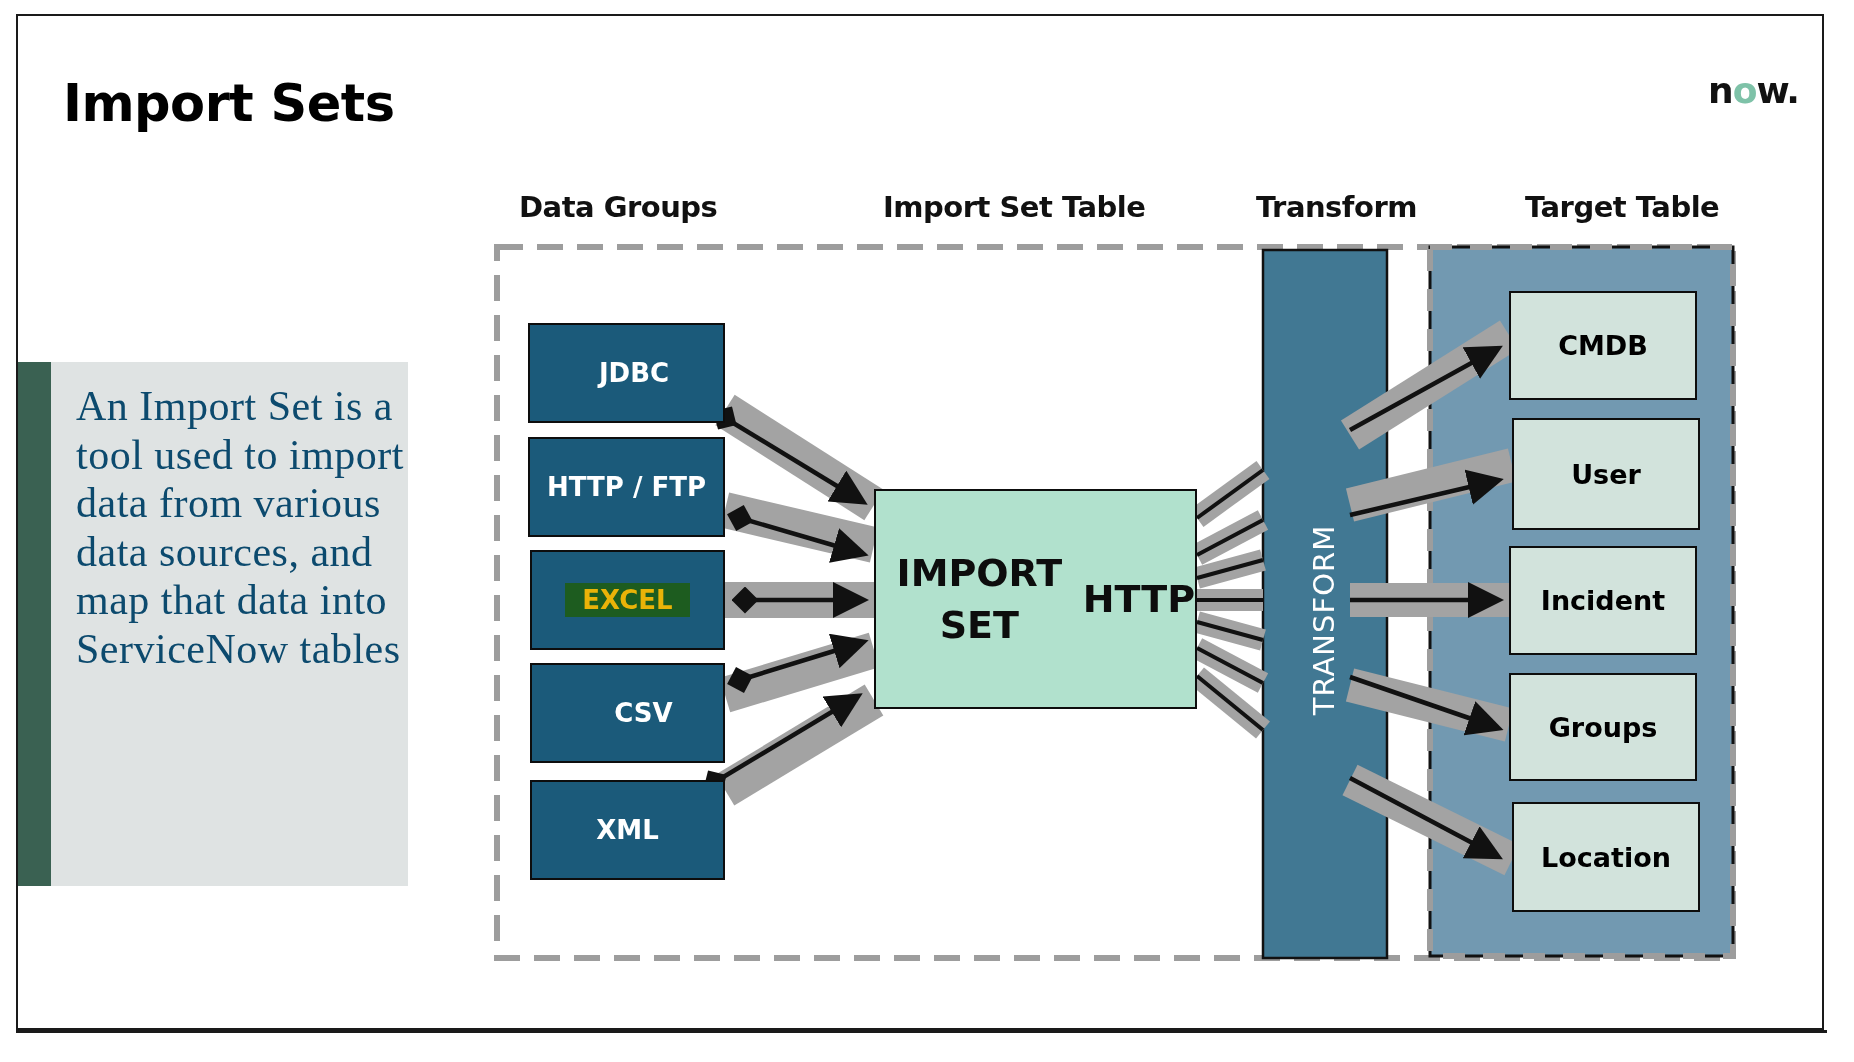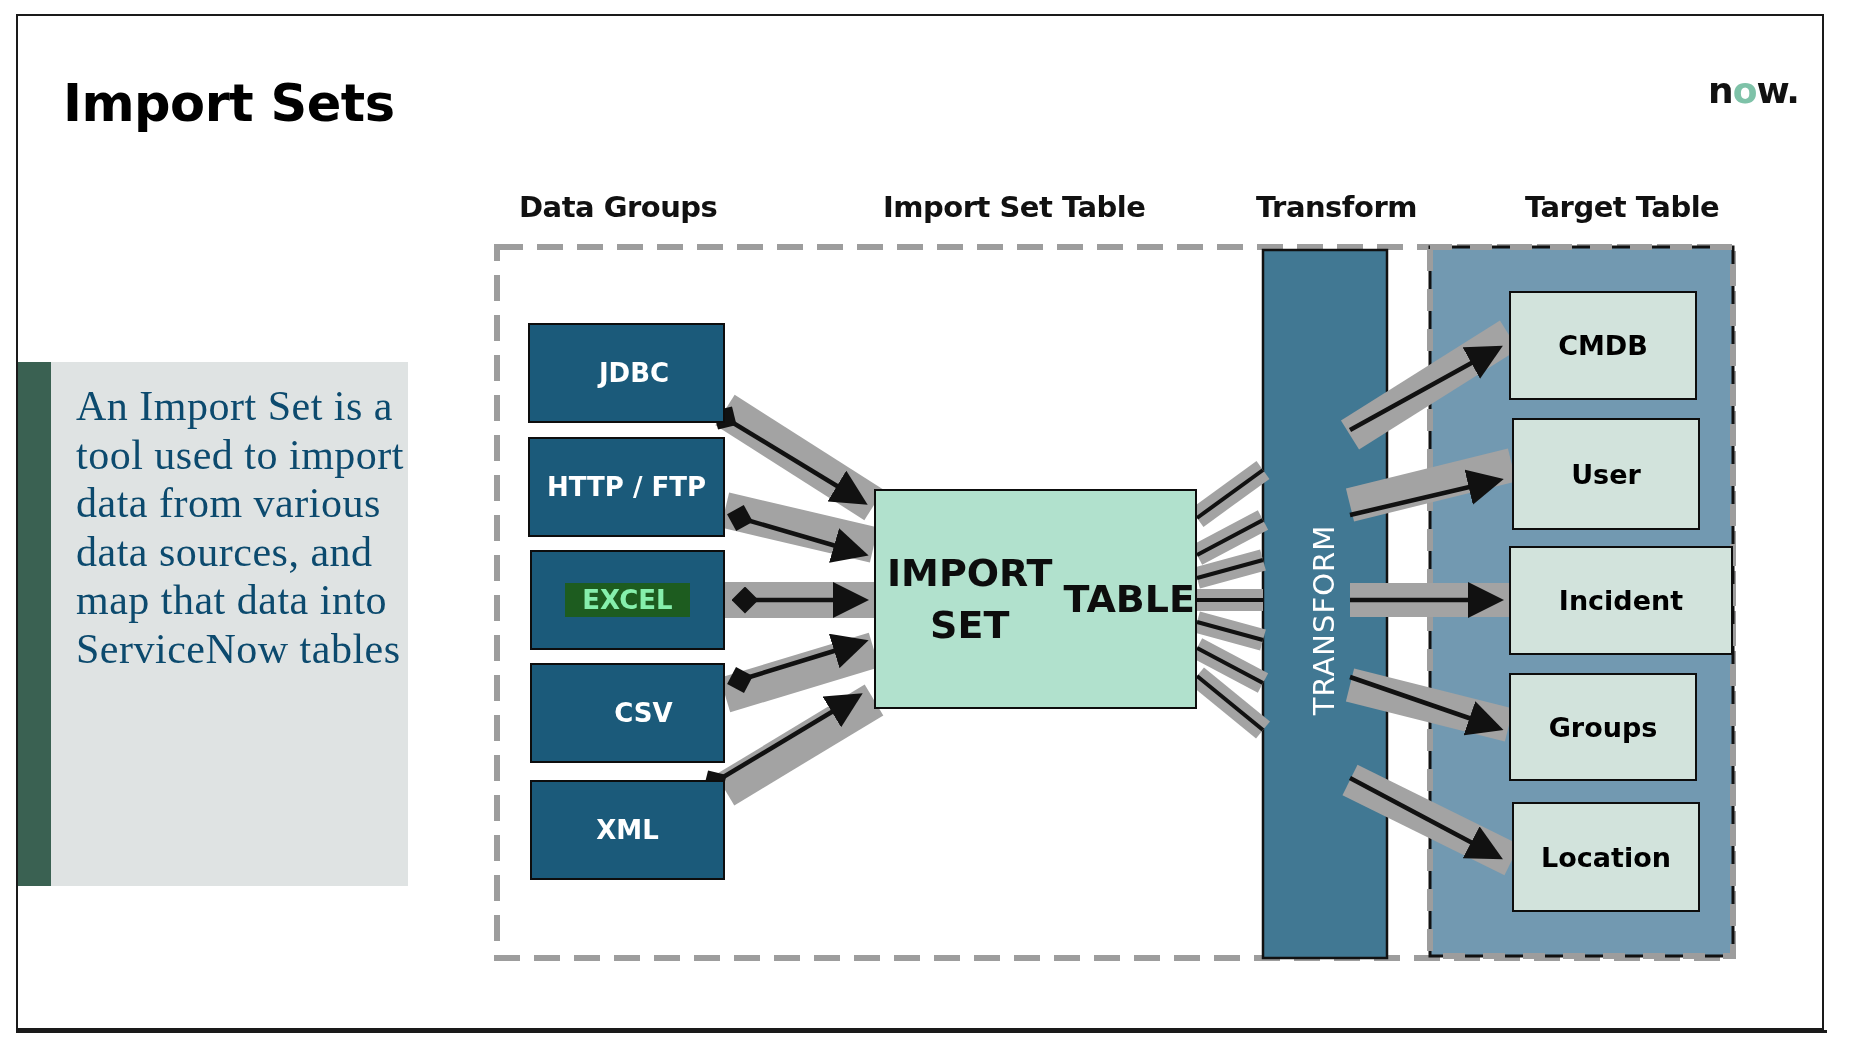--- a/index.html
+++ b/index.html
@@ -9,21 +9,21 @@
   .title { position:absolute; left:63px; top:74px; font-family:"DejaVu Sans", sans-serif; font-weight:bold; font-size:51px; color:#000; letter-spacing:-0.5px; }
   .logo { position:absolute; left:1708px; top:70px; font-family:"DejaVu Sans", sans-serif; font-weight:bold; font-size:36px; color:#111; letter-spacing:-1px; }
   .logo .o { color:#7ec2a8; }
   .desc-panel { position:absolute; left:18px; top:362px; width:390px; height:524px; background:#dfe3e3; }
   .desc-bar { position:absolute; left:0; top:0; width:33px; height:100%; background:#3a6152; }
   .desc-text { position:absolute; left:58px; top:20px; width:330px; font-family:Liberation Serif, serif; font-size:42px; line-height:48.5px; color:#0c4a6e; font-weight:normal; letter-spacing:0.5px; }
   .col-head { position:absolute; top:190px; font-family:"DejaVu Sans", sans-serif; font-weight:bold; font-size:29px; color:#111; white-space:nowrap; letter-spacing:-0.5px; }
   svg.diagram { position:absolute; left:0; top:0; width:1854px; height:1062px; }
   .box { position:absolute; display:flex; align-items:center; justify-content:center; box-sizing:border-box; border:2.5px solid #0d0d0d; font-family:"DejaVu Sans", sans-serif; font-weight:bold; }
   .src { background:#1b5a7a; color:#fff; font-size:26px; }
-  .src .hl { background:#1d5c1f; color:#86efac; padding:2px 17px; }
+  .src .hl { background:#1d5c1f; color:#eab308; padding:2px 17px; }
   .ist { background:#b1e1cd; color:#0d0d0d; font-size:38px; text-align:center; line-height:52px; }
   .tgt { background:#d2e3dc; color:#000000; font-size:27px; }
   .transform-label { position:absolute; left:1280px; top:600px; width:88px; height:40px; color:#fff; font-family:"DejaVu Sans", sans-serif; font-size:29px; display:flex; align-items:center; justify-content:center; white-space:nowrap; }
   .transform-label span { display:inline-block; transform:rotate(-90deg); letter-spacing:1px; }
 </style>
 </head>
 <body>
 
 <div class="slide"></div>
 <div class="slide-shadow"></div>
@@ -114,34 +114,34 @@
   </div>
 <div class="box src" style="left:530px; top:663px; width:195px; height:100px;padding-left:32px;">
     <span>CSV</span>
   </div>
 <div class="box src" style="left:530px; top:780px; width:195px; height:100px;">
     <span>XML</span>
   </div>
 
 <div class="box ist" style="left:874px; top:489px; width:323px; height:220px; ">
   <div>IMPORT SET</div>
-  <div>TABLE</div>
+  <div>HTTP</div>
 </div>
 
 <div class="transform-label">
     <span>TRANSFORM</span>
   </div>
 
 <div class="box tgt" style="left:1509px; top:291px; width:188px; height:109px;">
     <span>CMDB</span>
   </div>
 <div class="box tgt" style="left:1512px; top:418px; width:188px; height:112px;">
     <span>User</span>
   </div>
-<div class="box tgt" style="left:1509px; top:546px; width:224px; height:109px;">
+<div class="box tgt" style="left:1509px; top:546px; width:188px; height:109px;">
     <span>Incident</span>
   </div>
 <div class="box tgt" style="left:1509px; top:673px; width:188px; height:108px;">
     <span>Groups</span>
   </div>
 <div class="box tgt" style="left:1512px; top:802px; width:188px; height:110px;">
     <span>Location</span>
   </div>
 
 </body></html>

